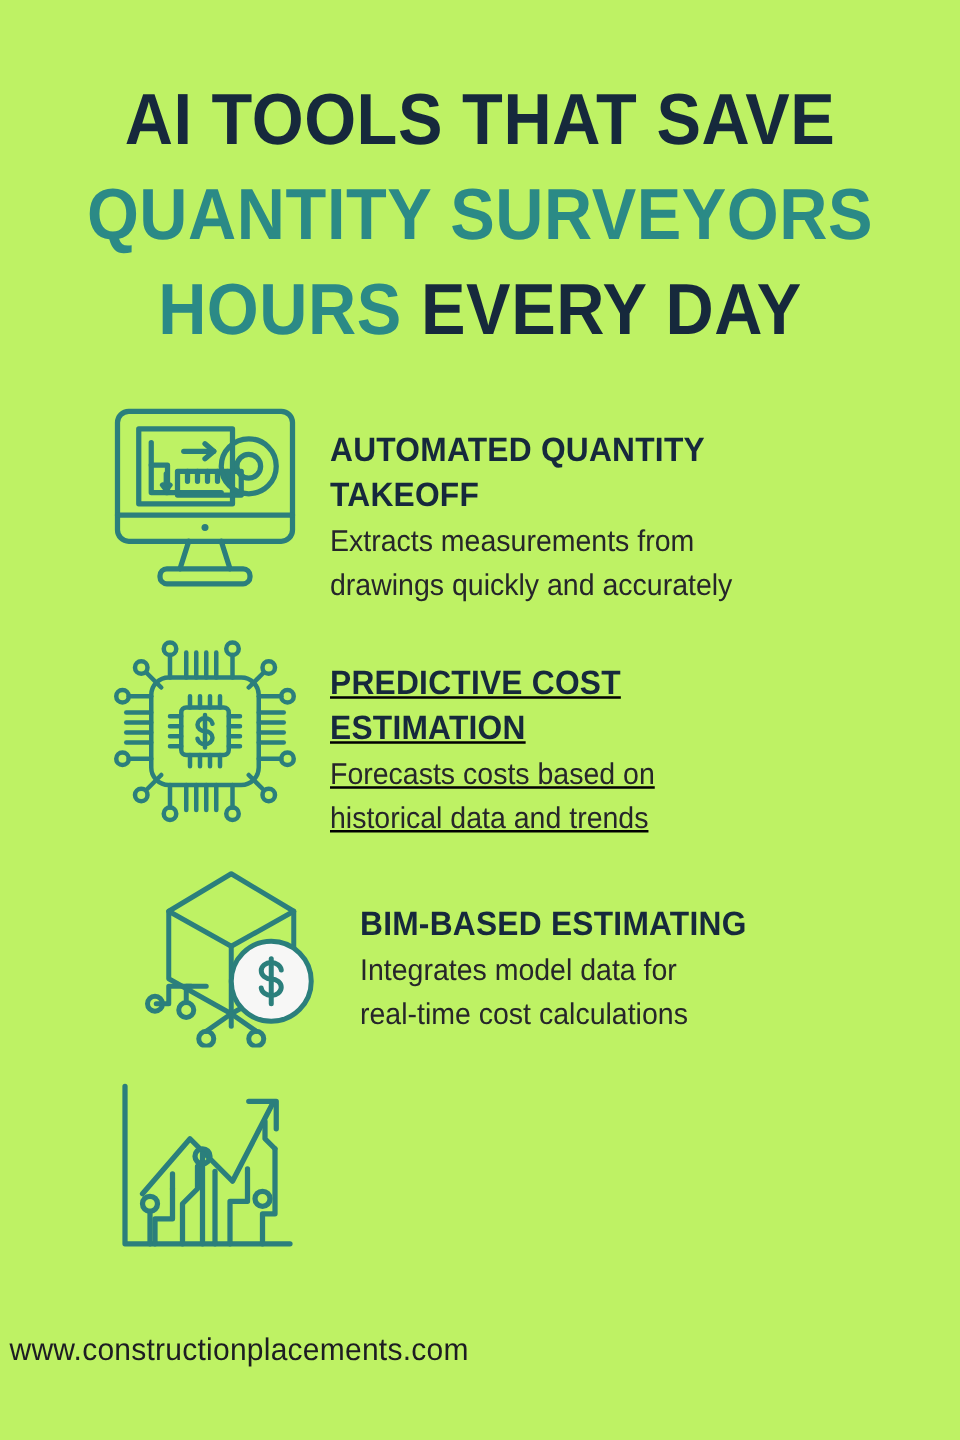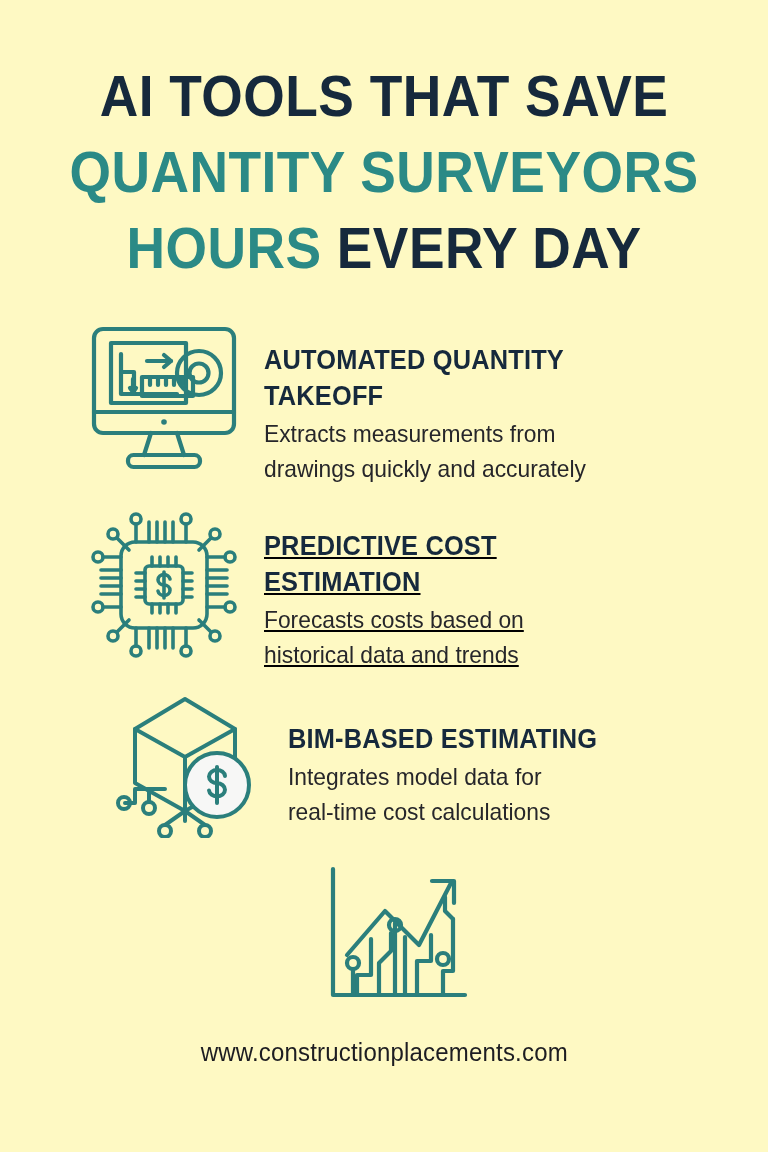--- a/index.html
+++ b/index.html
@@ -5,21 +5,21 @@
   * { margin:0; padding:0; box-sizing:border-box; }
   html, body {
     width:768px; height:1152px;
     background:#f7f7f6;
     font-family:"Liberation Sans", sans-serif;
     overflow:hidden;
   }
   .poster {
     position:relative;
     width:768px; height:1152px;
-    background:#fef9c3;
+    background:#bef264;
     display:flex; flex-direction:column;
     align-items:center;
   }
 
   
   .title-block {
     width:100%;
     padding-top:58px;
     text-align:center;
   }
@@ -41,21 +41,20 @@
     width:100%;
     margin-top:34px;
     display:flex;
     flex-direction:column;
   }
   .item {
     display:flex;
     align-items:flex-start;
     padding:0 60px 0 86px;
     height:186px;
-    justify-content:center;
   }
   .item--i2 { height:183px;text-decoration:underline; }
   .item--i3 { height:170px;margin-left:24px; }
   .item--i4 { height:165px; }
 
   .item-icon {
     flex:0 0 156px;
     height:150px;
     display:flex;
     align-items:flex-start;
@@ -92,22 +91,21 @@
     color:#26262a;
     transform:scaleX(0.95);
     transform-origin:left center;
     white-space:pre-line;
     margin-top:2px;
   }
 
   
   .footer {
     width:100%;
-    text-align:center;
-    margin-top:14px;
+    margin-top:42px;
   }
   .footer-url {
     font-family:"Liberation Sans Narrow","Liberation Sans", sans-serif;
     font-size:25px;
     color:#1d1d22;
     letter-spacing:0.2px;
     transform:scaleX(0.96);
     display:inline-block;
   }
 </style>

